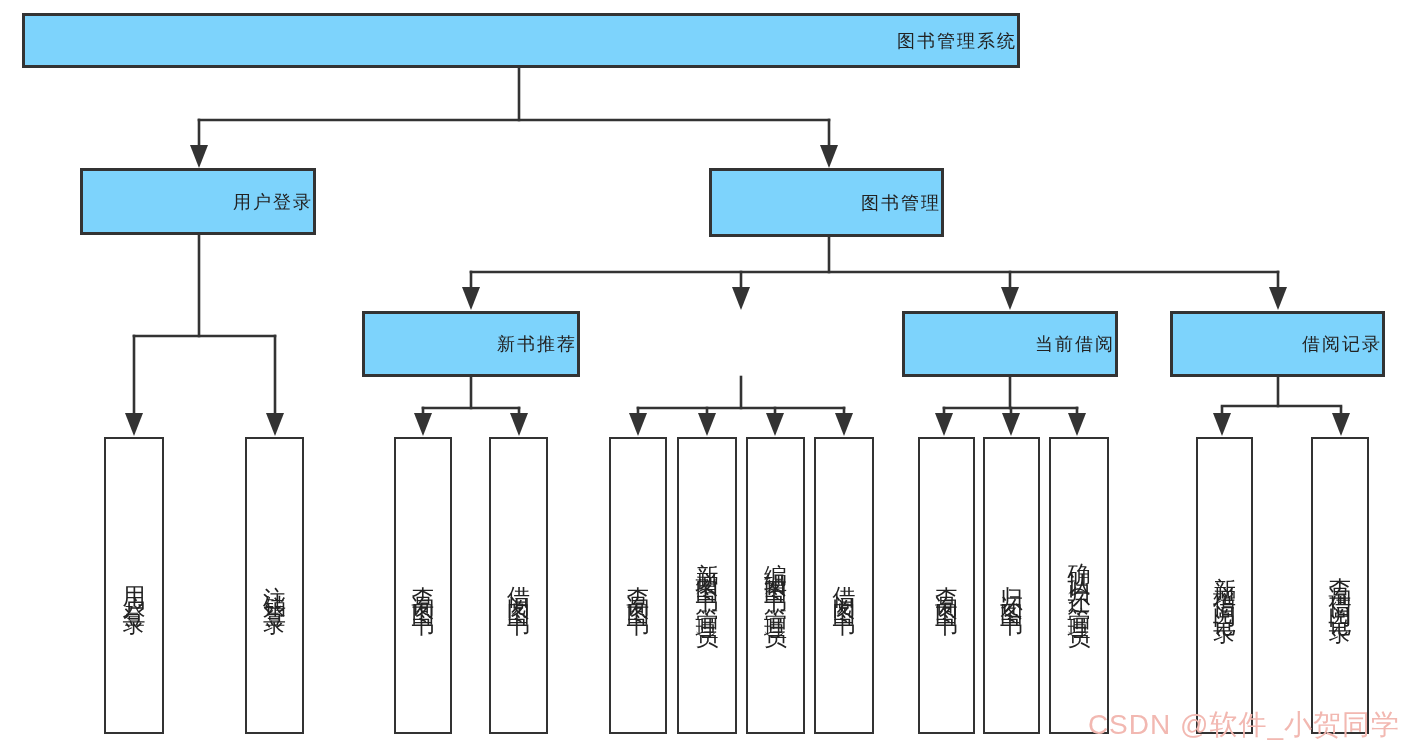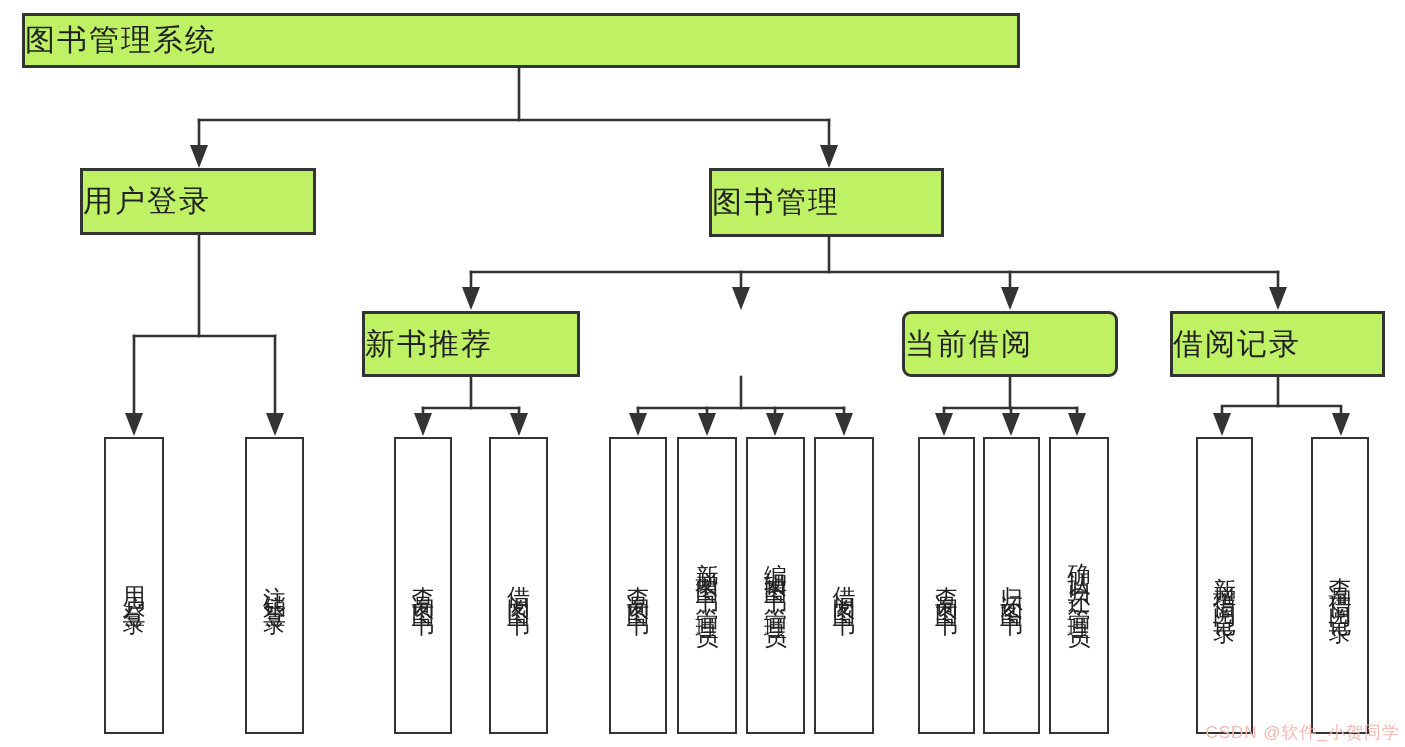--- a/index.html
+++ b/index.html
@@ -14,25 +14,25 @@
   }
   #stage svg.connectors {
     position: absolute;
     left: 0; top: 0;
     width: 1405px; height: 747px;
   }
   .box {
     position: absolute;
     box-sizing: border-box;
     border: 3px solid var(--line, #333333);
-    background: #bef264;
+    background: #7dd3fc;
     display: flex;
     align-items: center;
-    justify-content: flex-start;
-    font-size: 30px;
+    justify-content: flex-end;
+    font-size: 18px;
     letter-spacing: 2px;
     white-space: nowrap;
   }
   .vbox {
     position: absolute;
     box-sizing: border-box;
     border: 2px solid var(--line, #333333);
     background: #ffffff;
     display: flex;
     align-items: center;
@@ -42,21 +42,21 @@
     writing-mode: vertical-rl;
     text-orientation: mixed;
     font-size: 23px;
     letter-spacing: 9px;
     line-height: 1;
   }
   .watermark {
     position: absolute;
     right: 5px;
     bottom: 3px;
-    font-size: 17px;
+    font-size: 28px;
     letter-spacing: 1px;
     color: var(--wm, #f2b8b1);
     z-index: 5;
     white-space: nowrap;
   }
 </style>
 </head>
 <body>
 
 <div id="stage" style="--line: #333333; --text: #222222; --bg: #ffffff; --wm: #f2b8b1;">
@@ -123,21 +123,21 @@
   <div class="box" style="left:80px; top:168px; width:236px; height:67px;">
     <span>用户登录</span>
   </div>
   <div class="box" style="left:709px; top:168px; width:235px; height:69px;">
     <span>图书管理</span>
   </div>
 
   <div class="box" style="left:362px; top:311px; width:218px; height:66px;">
     <span>新书推荐</span>
   </div>
-  <div class="box" style="left:902px; top:311px; width:216px; height:66px;border-radius:9px;">
+  <div class="box" style="left:902px; top:311px; width:216px; height:66px;">
     <span>当前借阅</span>
   </div>
   <div class="box" style="left:1170px; top:311px; width:215px; height:66px;">
     <span>借阅记录</span>
   </div>
 
   <div class="vbox" style="left:104px; top:437px; width:60px; height:297px;">
     <span class="vtext">用户登录</span>
   </div>
   <div class="vbox" style="left:245px; top:437px; width:59px; height:297px;">

